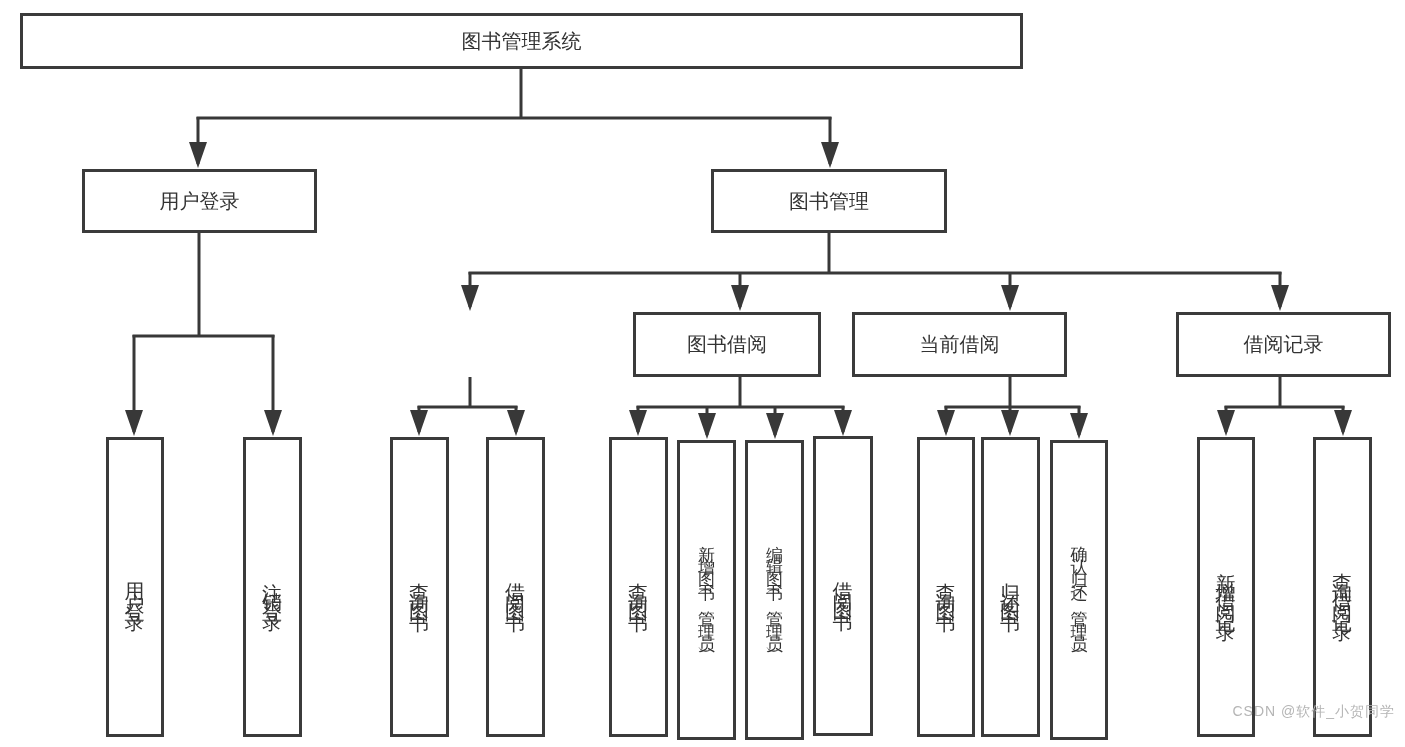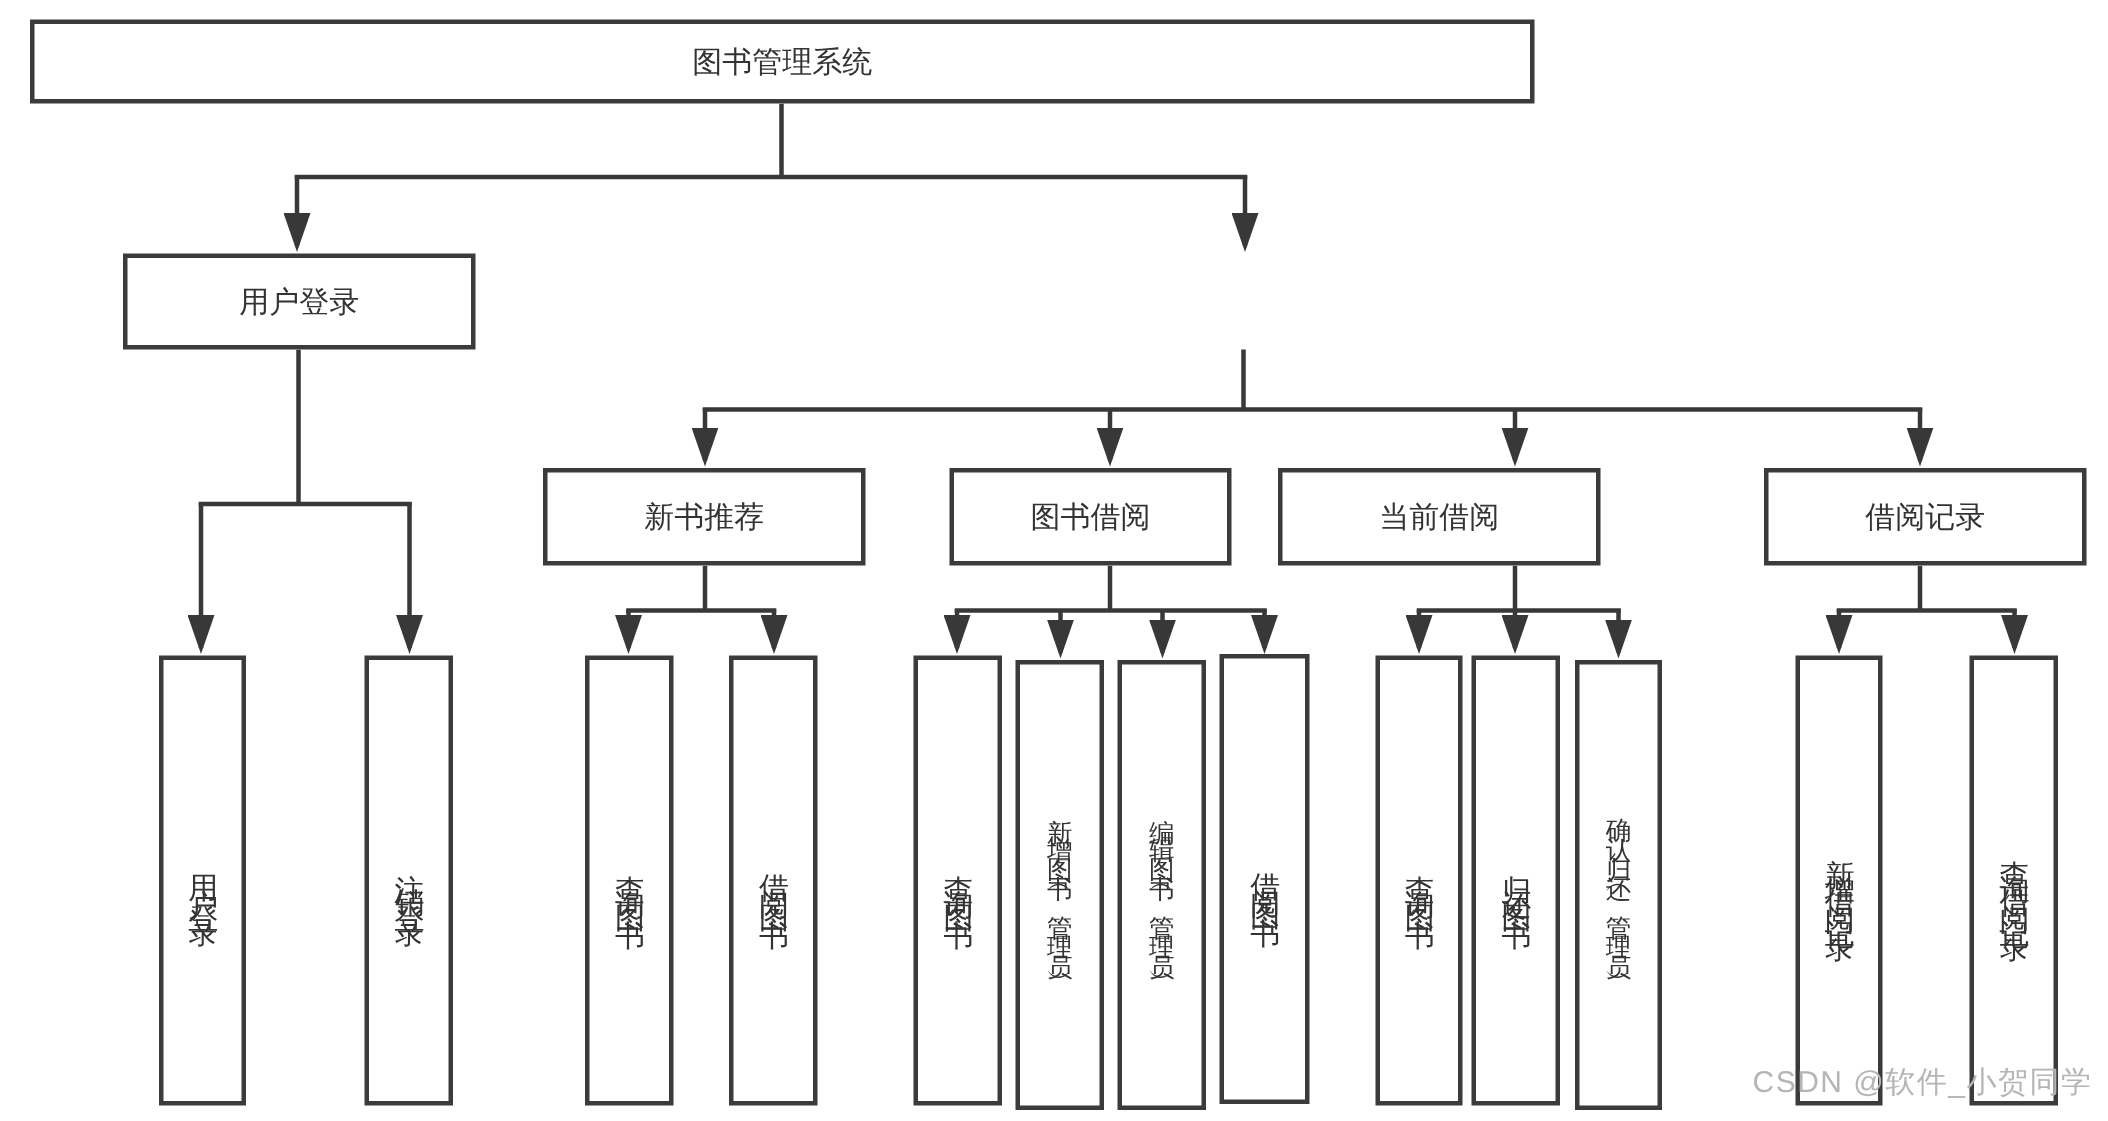--- a/index.html
+++ b/index.html
@@ -35,23 +35,23 @@
     text-orientation:mixed;
     letter-spacing:10px;
     line-height:1;
   }
   .leaf.small .vtext{
     font-size:17px;
     letter-spacing:13px;
   }
   .watermark{
     position:absolute;
-    right:10px;bottom:12px;
+    right:10px;bottom:26px;
     color:var(--watermark);
-    font-size:20px;
+    font-size:14px;
     letter-spacing:1px;
     white-space:nowrap;
   }
 </style>
 </head>
 <body>
 
 <div class="canvas">
 
   <svg class="wires" width="1405" height="747" viewBox="0 0 1405 747">
@@ -116,24 +116,24 @@
     </g>
   </svg>
 
   <div class="node" style="left:20px;top:13px;width:1003px;height:56px">
     <span>图书管理系统</span>
   </div>
 
   <div class="node" style="left:82px;top:169px;width:235px;height:64px">
     <span>用户登录</span>
   </div>
+  <div class="node" style="left:711px;top:169px;width:236px;height:64px">
+    <span>图书管理</span>
+  </div>
 
-  <div class="node" style="left:362px;top:312px;width:215px;height:65px">
-    <span>新书推荐</span>
-  </div>
   <div class="node" style="left:633px;top:312px;width:188px;height:65px">
     <span>图书借阅</span>
   </div>
   <div class="node" style="left:852px;top:312px;width:215px;height:65px">
     <span>当前借阅</span>
   </div>
   <div class="node" style="left:1176px;top:312px;width:215px;height:65px">
     <span>借阅记录</span>
   </div>
 

